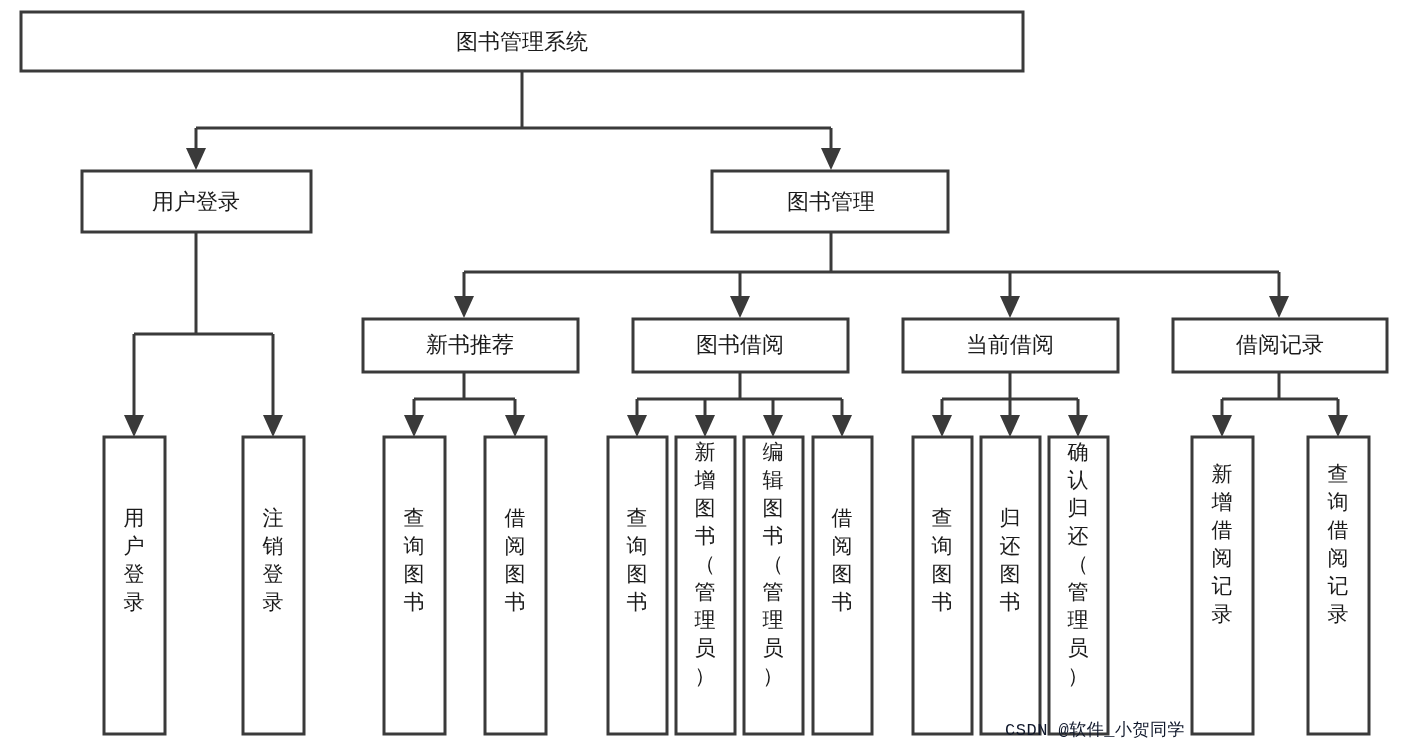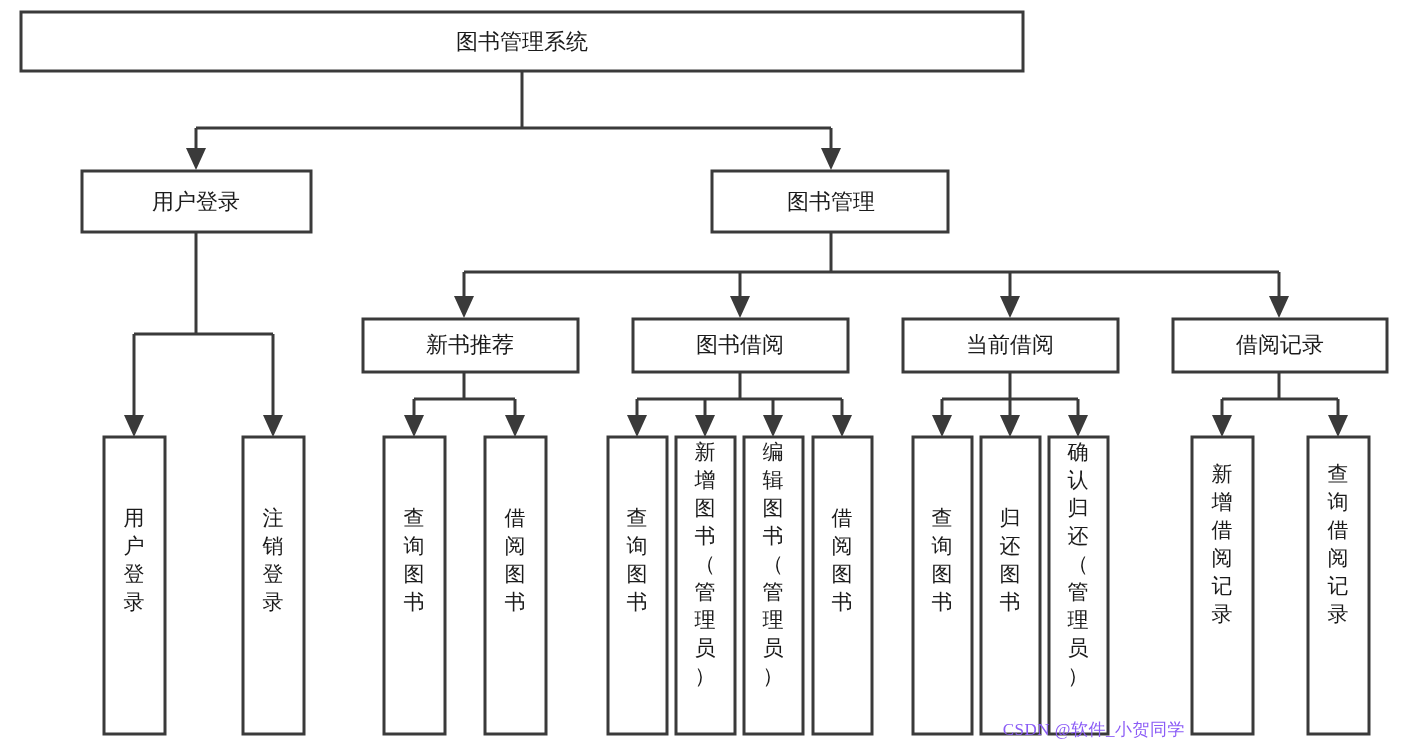--- a/index.html
+++ b/index.html
@@ -51,23 +51,23 @@
   .node-label-v {
     font-family: "Liberation Sans", "DejaVu Sans", sans-serif;
     font-size: 21px;
     fill: #1b1b1b;
     text-anchor: middle;
   }
   .watermark {
     position: absolute;
     right: 14px;
     bottom: 6px;
-    font-family: Liberation Serif, serif;
+    font-family: Liberation Mono, monospace;
     font-size: 17px;
-    color: #8b5cf6;
+    color: #0f172a;
     letter-spacing: 0.5px;
     white-space: nowrap;
     user-select: none;
   }
 </style>
 </head>
 <body>
 
 <div id="diagram-root">
   <svg id="flowchart" viewBox="0 0 1405 747" xmlns="http://www.w3.org/2000/svg">

